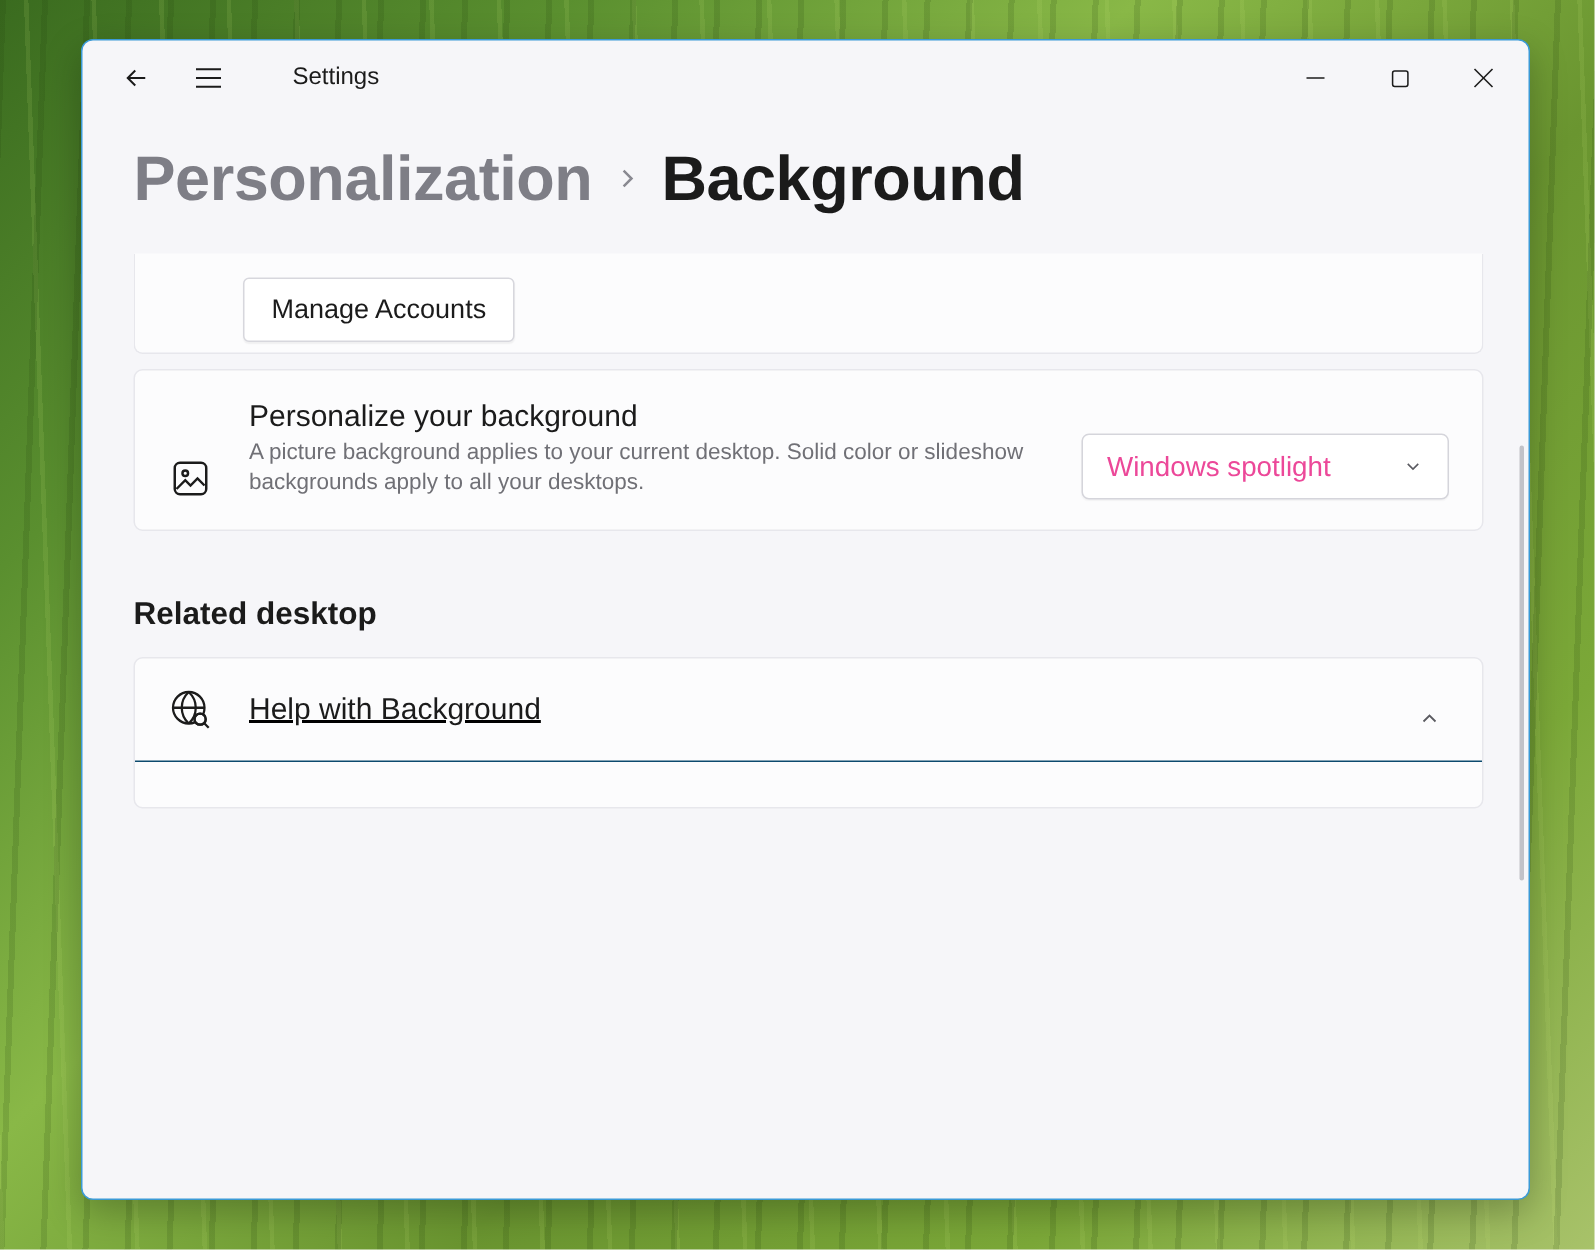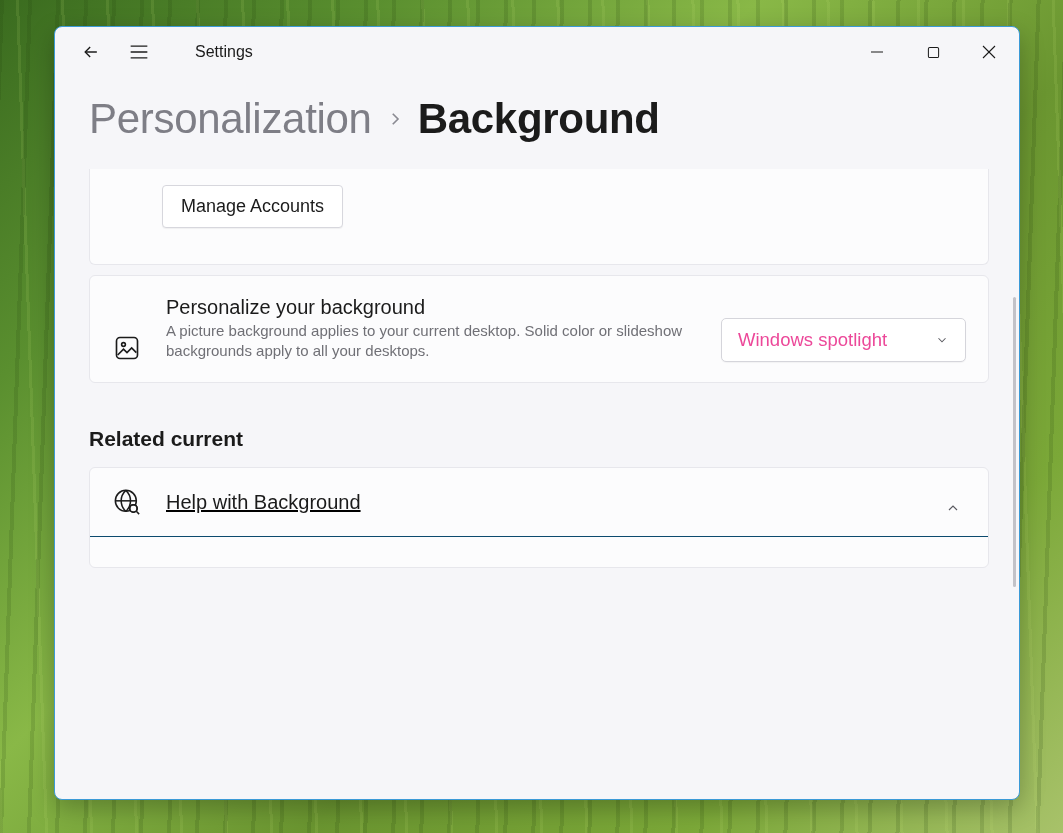--- a/index.html
+++ b/index.html
@@ -64,21 +64,21 @@
       overflow-y:auto;
       padding: 0 30px 0 34px;
       position:relative;
     }
     .breadcrumb {
       display:flex; align-items:center; gap: 10px;
       margin-top: 18px;
       margin-bottom: 26px;
     }
     .crumb-parent {
-      font-size: 42px; font-weight:400; color:#7e7e86;
+      font-size: 42px; font-weight:700; color:#7e7e86;
       letter-spacing:-0.3px;
       text-align:center;
     }
     .chev-sep {
       color:#8a8a92; margin: 0 4px;
     }
     .crumb-current {
       font-size: 42px; font-weight:600; color:#1b1b1b;
       letter-spacing:-0.3px;
     }
@@ -86,21 +86,21 @@
     .card {
       background:#fcfcfd;
       border:1px solid #e7e7ec;
       border-radius:6px;
       margin-bottom: 10px;
     }
     .card-partial {
       border-top:none;
       border-top-left-radius:0;
       border-top-right-radius:0;
-      padding: 16px 22px 36px 72px;
+      padding: 16px 22px 7px 72px;
     }
     .manage-btn {
       background:#fff;
       border:1px solid #d7d7dd;
       border-radius:4px;
       padding: 10px 18px;
       font-size: 18px;
       color:#1b1b1b;
       font-family:inherit;
       box-shadow: 0 1px 1px rgba(0,0,0,0.05);
@@ -239,21 +239,21 @@
           <span class="dropdown-label">Windows spotlight</span>
           <span class="dropdown-chev">
             <svg width="14" height="14" viewBox="0 0 24 24" fill="none" stroke="currentColor" stroke-width="1.8">
                 <path d="M6 9l6 6 6-6"></path>
               </svg>
           </span>
         </div>
       </div>
     </div>
 
-    <div class="section-heading">Related current</div>
+    <div class="section-heading">Related desktop</div>
 
     <div class="card help-card">
       <div class="card-row">
         <div class="row-icon">
           <svg width="28" height="28" viewBox="0 0 24 24" fill="none" stroke="currentColor" stroke-width="1.3">
             <circle cx="11" cy="11" r="9"></circle>
             <path d="M2 11h18"></path>
             <path d="M11 2c2.6 2.4 4 5.6 4 9s-1.4 6.6-4 9"></path>
             <path d="M11 2c-2.6 2.4-4 5.6-4 9s1.4 6.6 4 9"></path>
             <circle cx="17.5" cy="17.5" r="3.2" fill="#fcfcfd"></circle>

